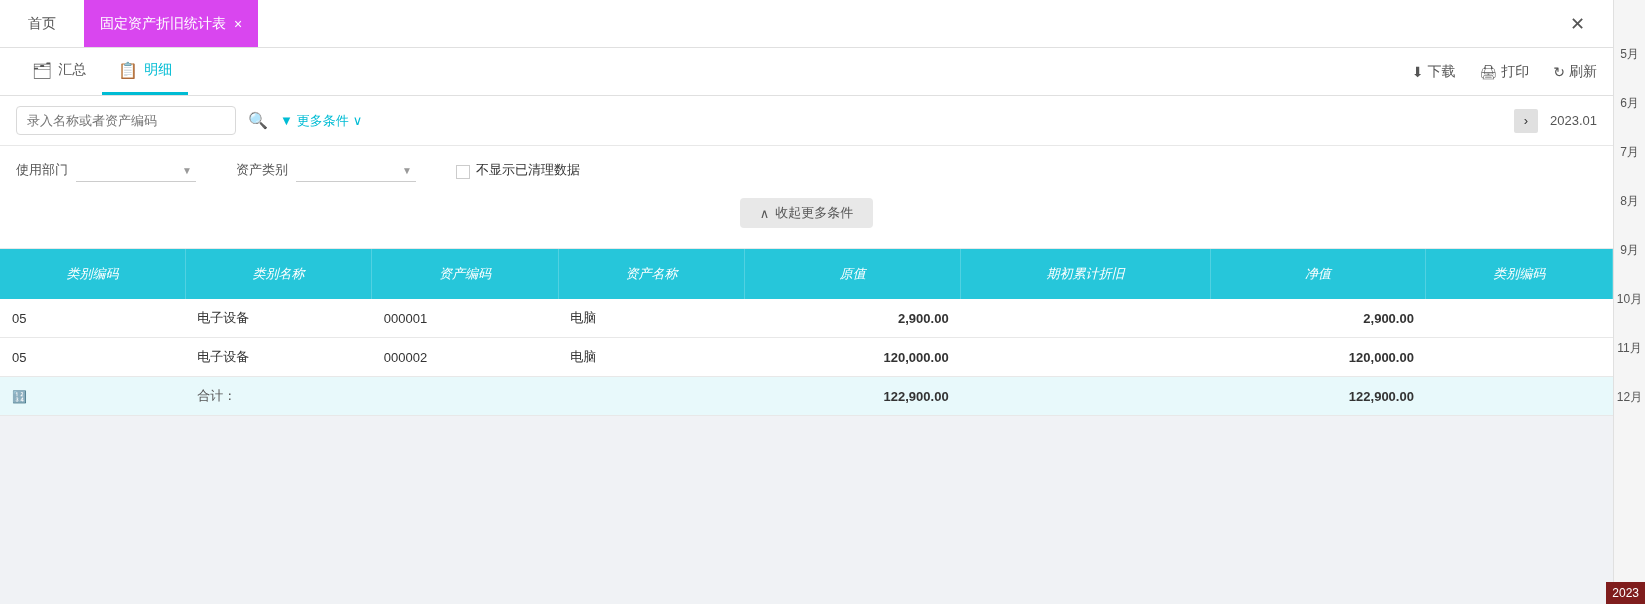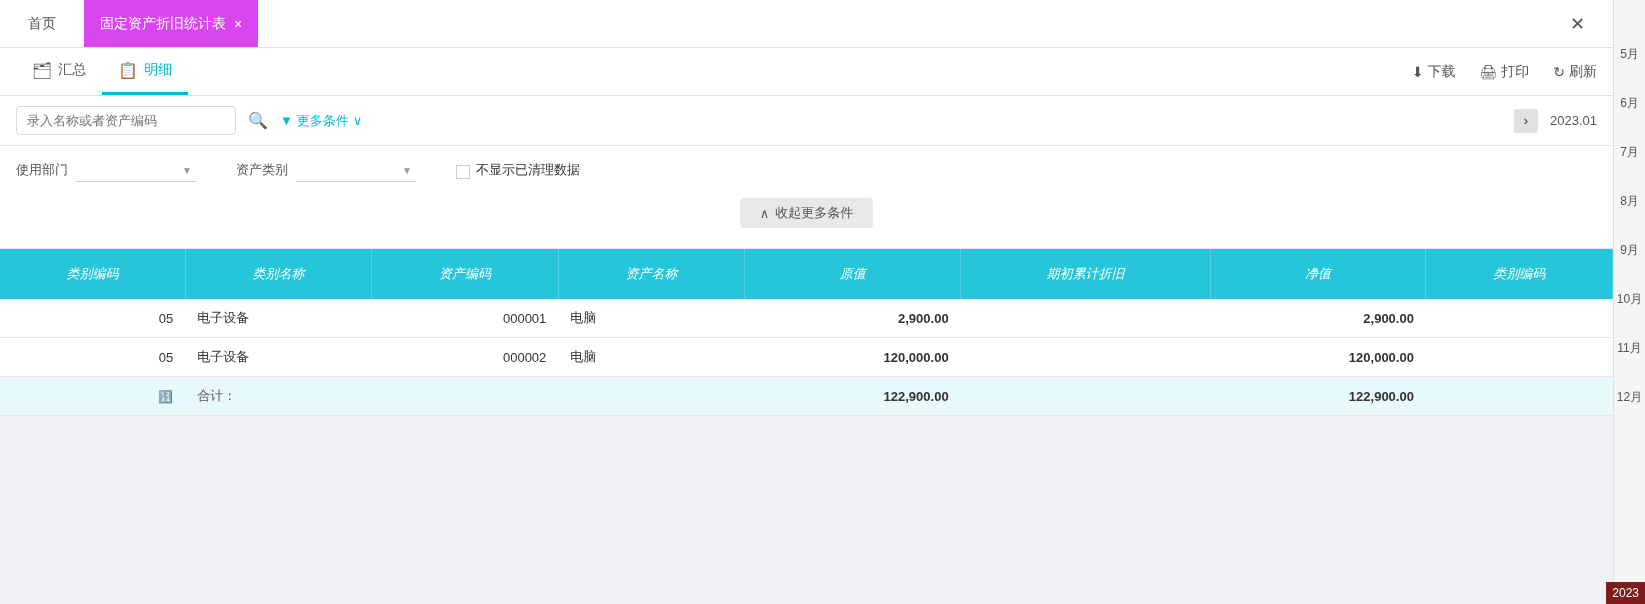--- a/index.html
+++ b/index.html
@@ -42,21 +42,21 @@
     .btn-reset { background: #fff; color: #8dc63f; border: 1px solid #8dc63f; padding: 8px 32px; font-size: 14px; cursor: pointer; border-radius: 2px; }
     .collapse-btn { display: flex; align-items: center; justify-content: center; margin: 8px auto; gap: 6px; color: #555; font-size: 13px; cursor: pointer; background: #e8e8e8; padding: 6px 20px; border-radius: 4px; width: fit-content; }
 
     
     .table-container { background: #fff; overflow: auto; }
     table { width: 100%; border-collapse: collapse; }
     thead tr { background: #26c6da; color: #fff; }
     thead th { padding: 16px 12px; font-size: 13px; font-weight: normal; text-align: center; border-right: 1px solid rgba(255,255,255,0.2); font-style: italic; }
     tbody tr { border-bottom: 1px solid #e8e8e8; }
     tbody tr.summary-row { background: #e8f9fb; }
-    tbody td { padding: 10px 12px; font-size: 13px; text-align: right; }
+    tbody td { padding: 10px 12px; font-size: 13px; text-align: left; }
     tbody td.num { text-align: right; font-weight: bold; }
     tbody td.left { text-align: left; }
 
     
     .right-sidebar { position: fixed; right: 0; top: 0; width: 32px; height: 604px; background: #f5f5f5; border-left: 1px solid #e0e0e0; display: flex; flex-direction: column; align-items: center; padding-top: 38px; gap: 16px; }
     .month-item { width: 100%; text-align: center; padding: 8px 2px; font-size: 12px; color: #555; cursor: pointer; }
     .year-badge { position: fixed; right: 0; bottom: 0; background: #7f1d1d; color: #fff; font-size: 12px; padding: 4px 6px; }
 
     .main-content { width: calc(1645px - 32px); }
   </style>

